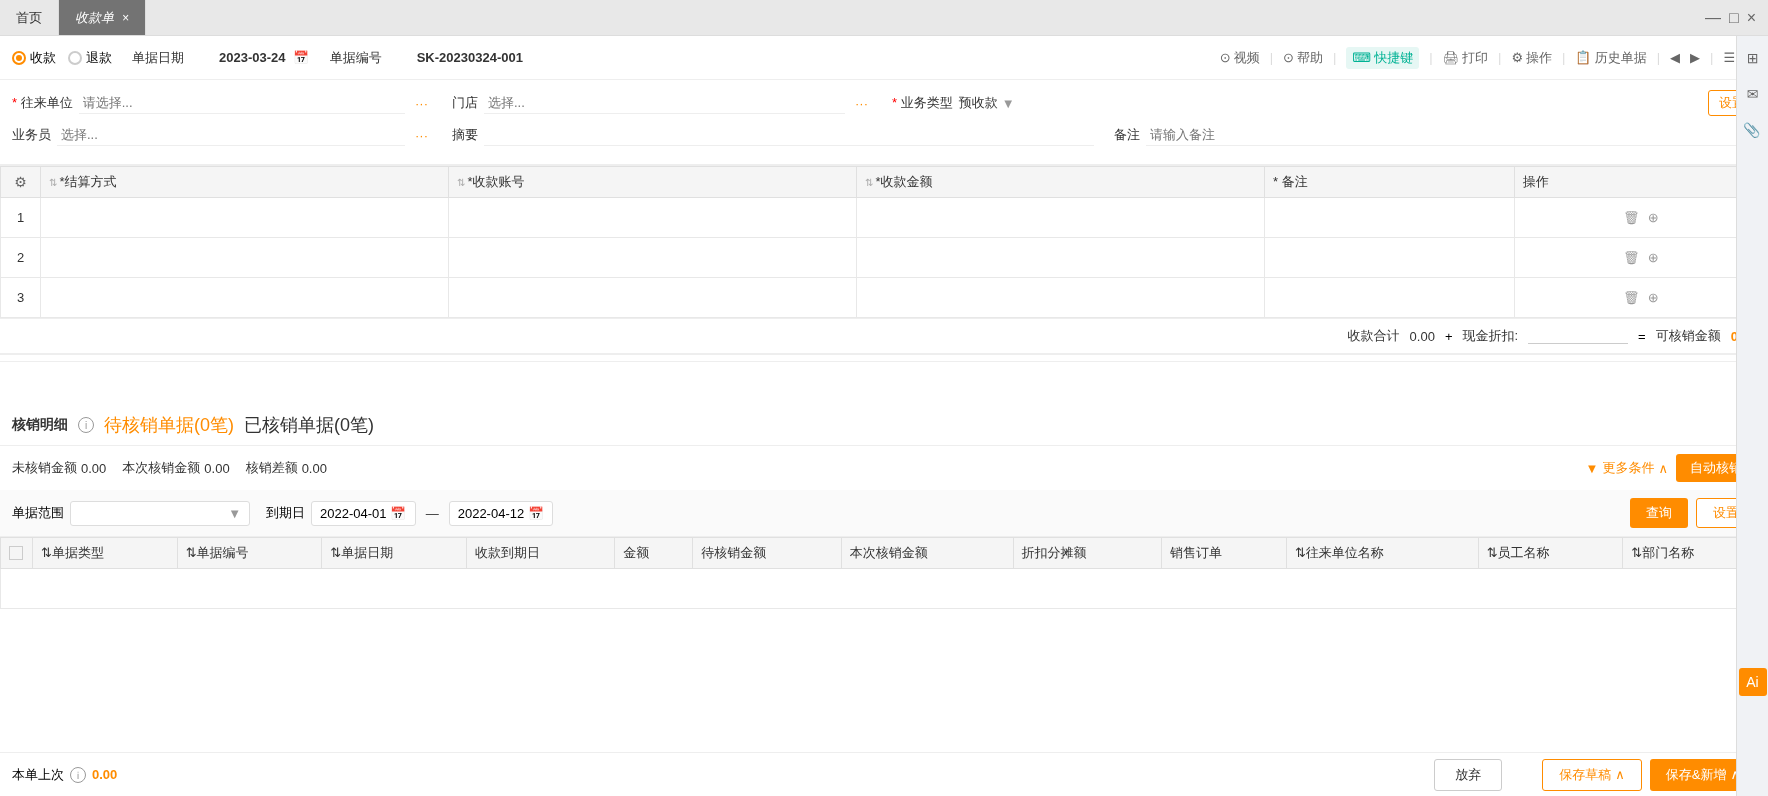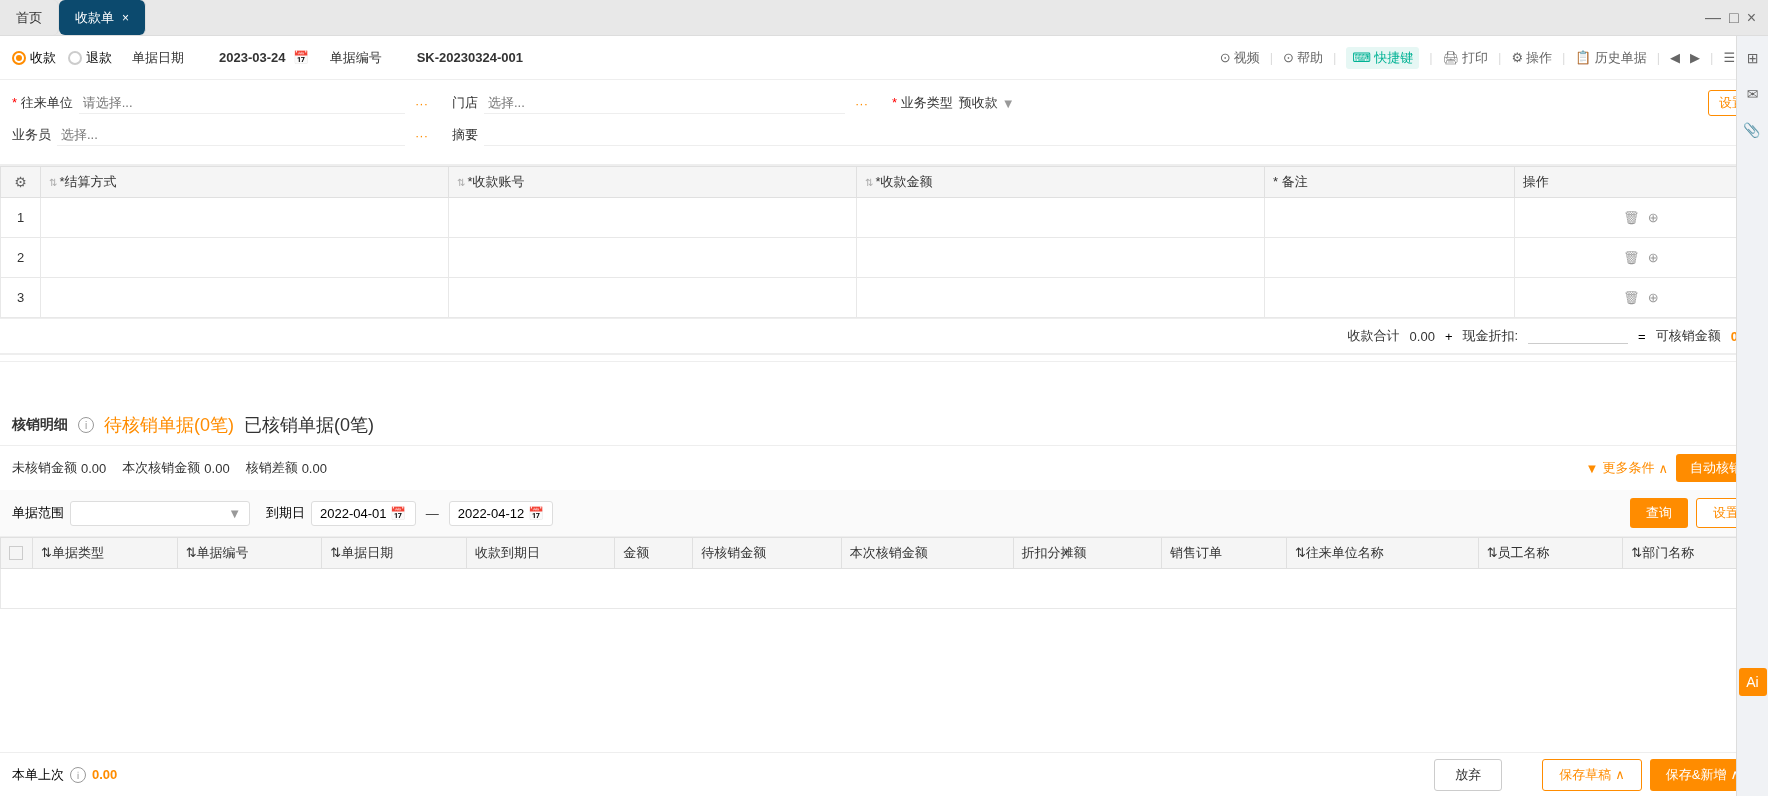--- a/index.html
+++ b/index.html
@@ -3,23 +3,23 @@
   <meta charset="utf-8">
   <style>
     * { box-sizing: border-box; margin: 0; padding: 0; font-family: 'Microsoft YaHei', Arial, sans-serif; font-size: 13px; }
     body { background: #f0f2f5; overflow: hidden; width: 1768px; height: 796px; }
 
     
     .tab-bar {
       display: flex; align-items: center; background: #e8e8e8; height: 36px; border-bottom: 1px solid #ddd;
     }
     .tab-item {
-      display: flex; align-items: center; padding: 0 16px; height: 100%; cursor: pointer; font-size: 13px; color: #333; border-right: 1px solid #ddd; border-radius: 6px;
-    }
-    .tab-item.active { background: #0c4a6e; color: #fff; }
+      display: flex; align-items: center; padding: 0 16px; height: 100%; cursor: pointer; font-size: 13px; color: #333; border-right: 1px solid #ddd;
+    }
+    .tab-item.active { background: #737373; color: #fff; font-style: italic; }
     .tab-item .close-icon { margin-left: 8px; font-size: 12px; cursor: pointer; }
     .tab-bar-right { margin-left: auto; display: flex; align-items: center; padding-right: 12px; gap: 8px; }
     .tab-bar-right span { font-size: 16px; cursor: pointer; color: #666; }
 
     
     .toolbar {
       display: flex; align-items: center; padding: 8px 12px; border-bottom: 1px solid #eee; background: #fff; min-height: 44px;
     }
     .radio-group { display: flex; align-items: center; gap: 12px; margin-right: 20px; }
     .radio-item { display: flex; align-items: center; gap: 4px; cursor: pointer; }
@@ -255,20 +255,24 @@
       </div>
       <div class="form-row">
         <div class="form-field" style="max-width: 420px;">
           <label>业务员</label>
           <input class="form-input" type="text" placeholder="选择..." style="">
           <span class="ellipsis-btn">···</span>
         </div>
         <div class="form-field" style="flex: 1;">
           <label>摘要</label>
           <input class="form-input" type="text" style="">
+        </div>
+        <div class="form-field" style="flex: 1;">
+          <label>备注</label>
+          <input class="form-input" type="text" placeholder="请输入备注" style="">
         </div>
       </div>
     </div>
 
     <div class="table-wrap">
       <table class="data-table">
         <thead>
           <tr class="table-header-row">
             <th><span class="gear-icon">⚙</span></th>
             <th><span class="sort-icon">⇅</span>*结算方式</th>

